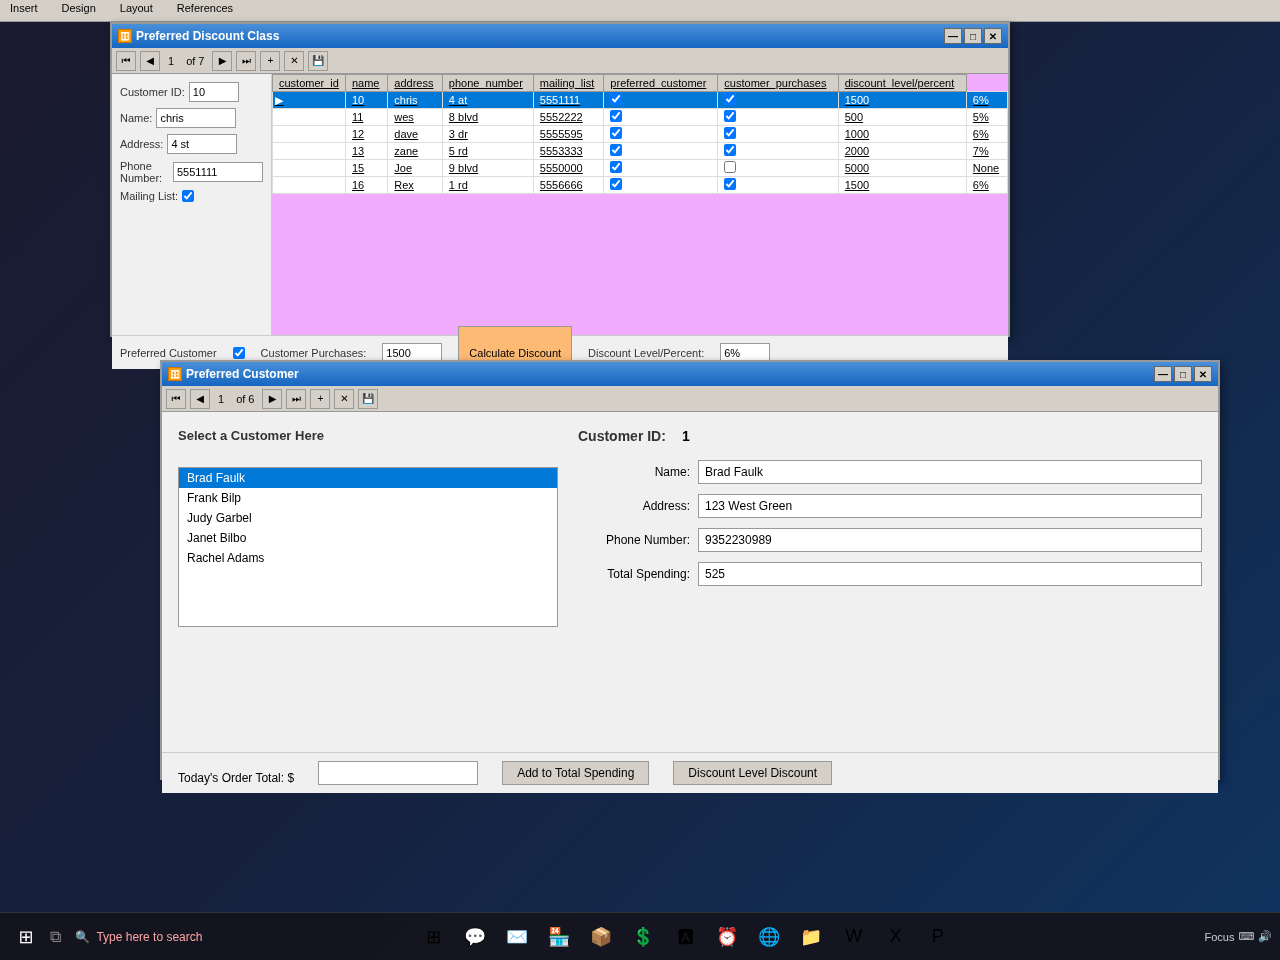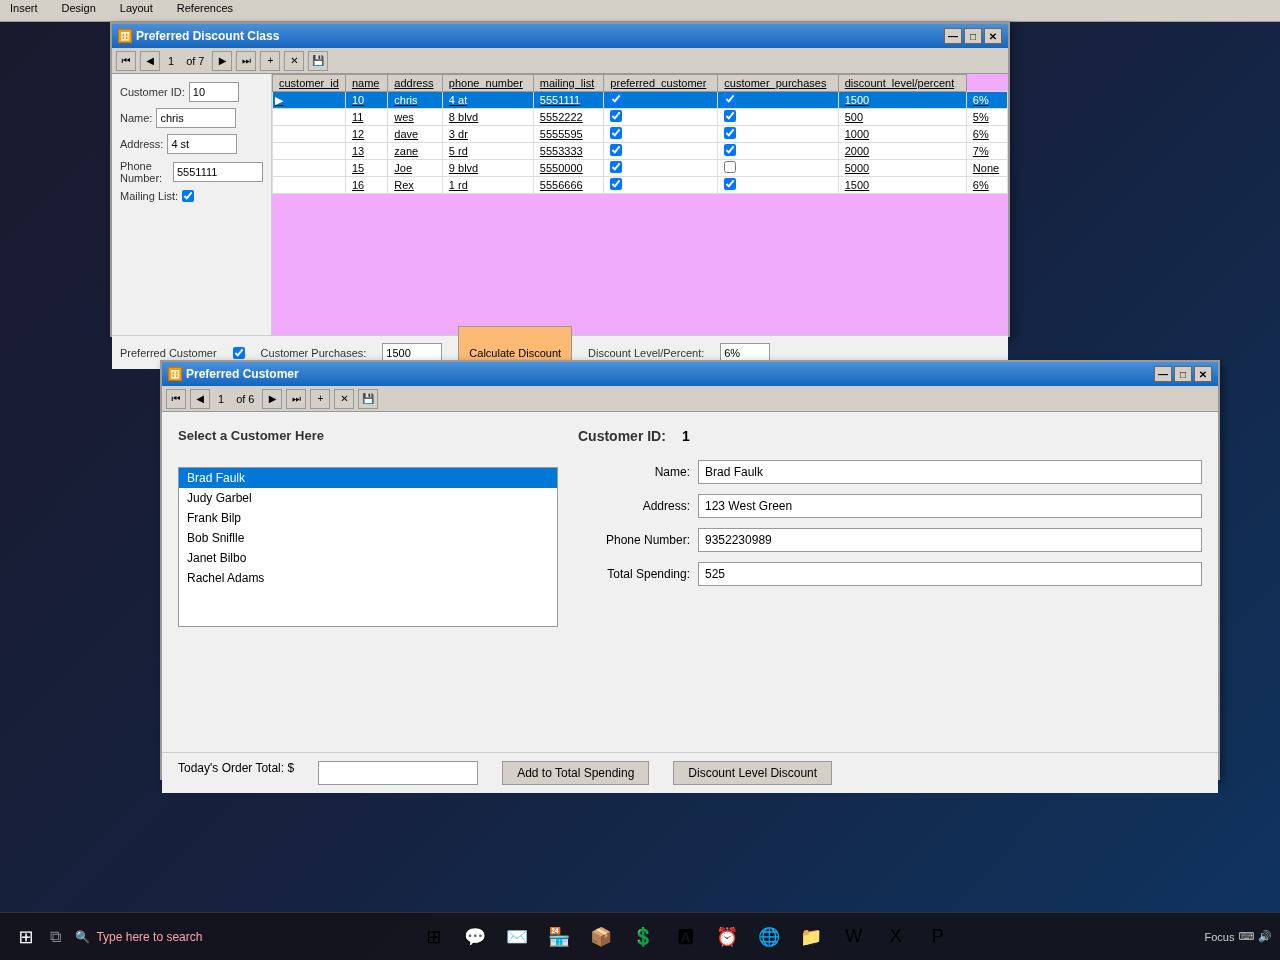--- a/index.html
+++ b/index.html
@@ -331,21 +331,21 @@
       background: white;
       padding: 3px 6px;
       font-size: 12px;
       height: 24px;
     }
 
     .lower-bottom {
       border-top: 1px solid #ccc;
       padding: 8px 16px;
       display: flex;
-      align-items: flex-start;
+      align-items: flex-end;
       gap: 24px;
       background: #f0f0f0;
     }
 
     .order-total-label {
       font-size: 12px;
     }
 
     .order-total-input {
       width: 160px;
@@ -596,23 +596,22 @@
       <div class="nav-btn">✕</div>
       <div class="nav-btn">💾</div>
     </div>
 
     <div class="lower-content">
 
       <div class="left-section">
         <div class="select-label">Select a Customer Here</div>
         <div class="customer-listbox" id="customer-listbox">
         <div class="list-item selected">Brad Faulk</div>
+            <div class="list-item">Frank Bilp</div>
             <div class="list-item">Judy Garbel</div>
-            <div class="list-item">Frank Bilp</div>
-            <div class="list-item">Bob Sniflle</div>
             <div class="list-item">Janet Bilbo</div>
             <div class="list-item">Rachel Adams</div>
           </div>
       </div>
 
       <div class="right-section">
         <div class="customer-id-row">
           <span class="cid-label">Customer ID:</span>
           <span class="cid-value">1</span>
         </div>

